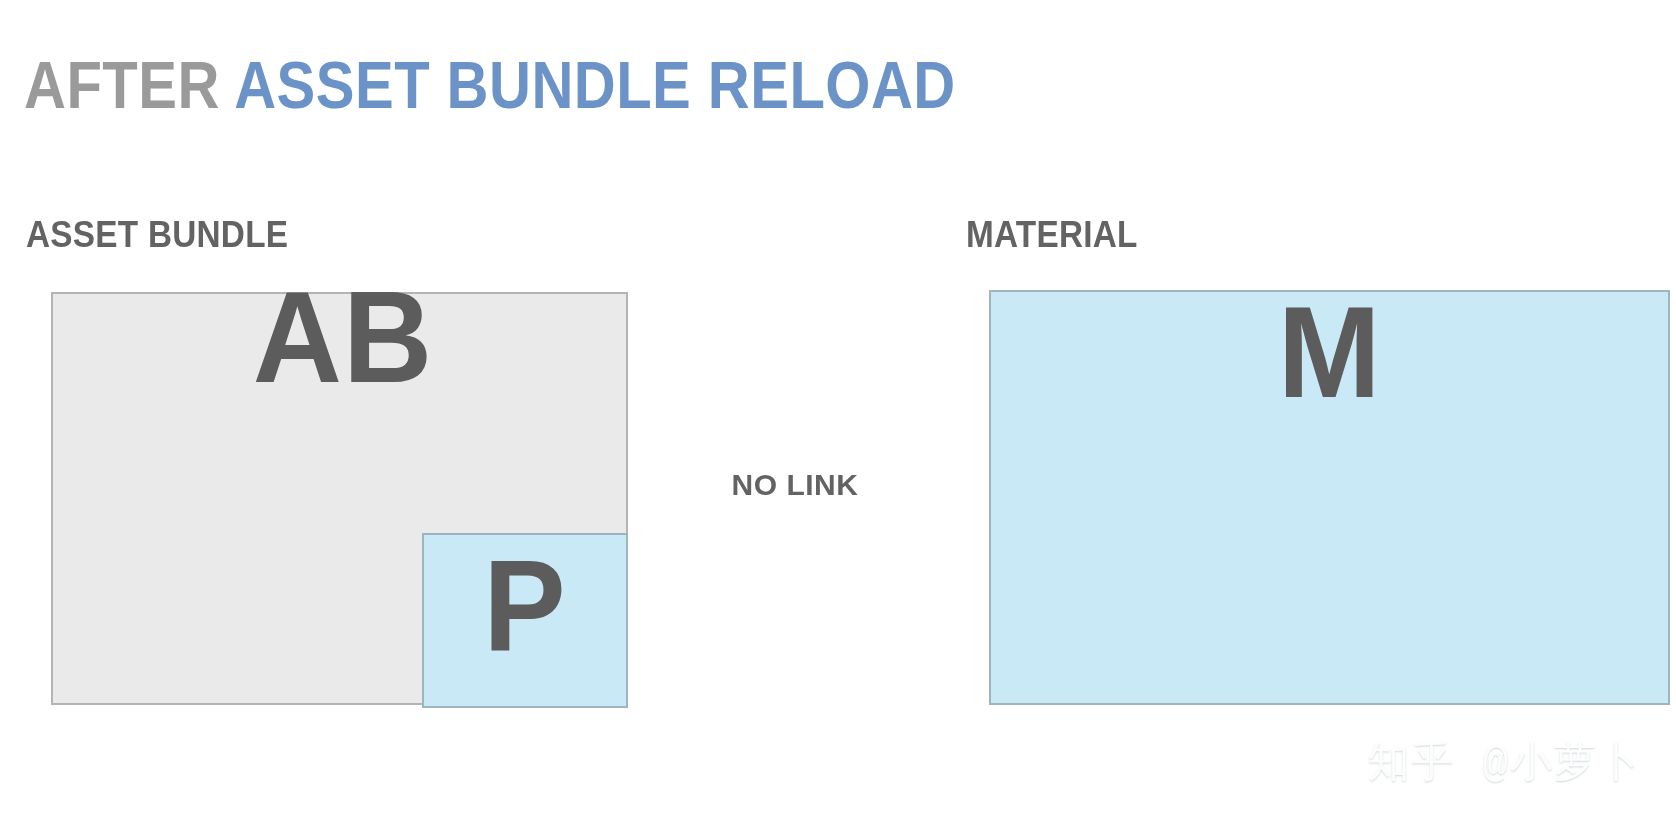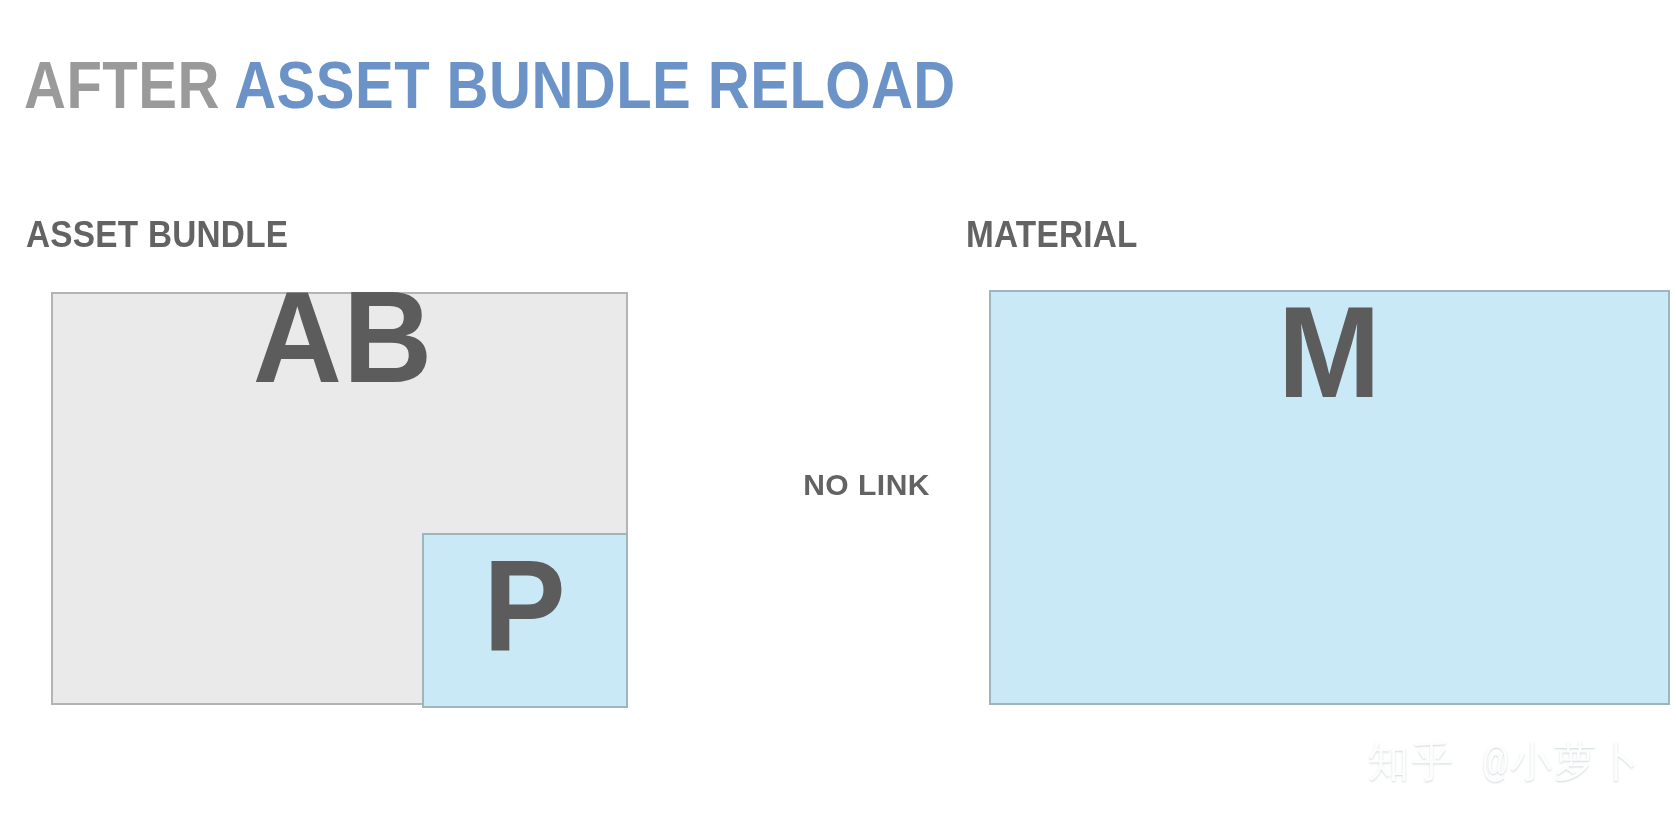--- a/index.html
+++ b/index.html
@@ -121,21 +121,21 @@
     position: relative;
     top: -5px;
   }
 
   
   #no-link-label {
     position: absolute;
     left: 660px;
     top: 468px;
     width: 270px;
-    text-align: right;
+    text-align: center;
     white-space: nowrap;
     font-size: 30px;
     line-height: 34px;
     font-weight: 700;
     color: #636363;
     letter-spacing: 0.5px;
   }
 
   
   #watermark {

